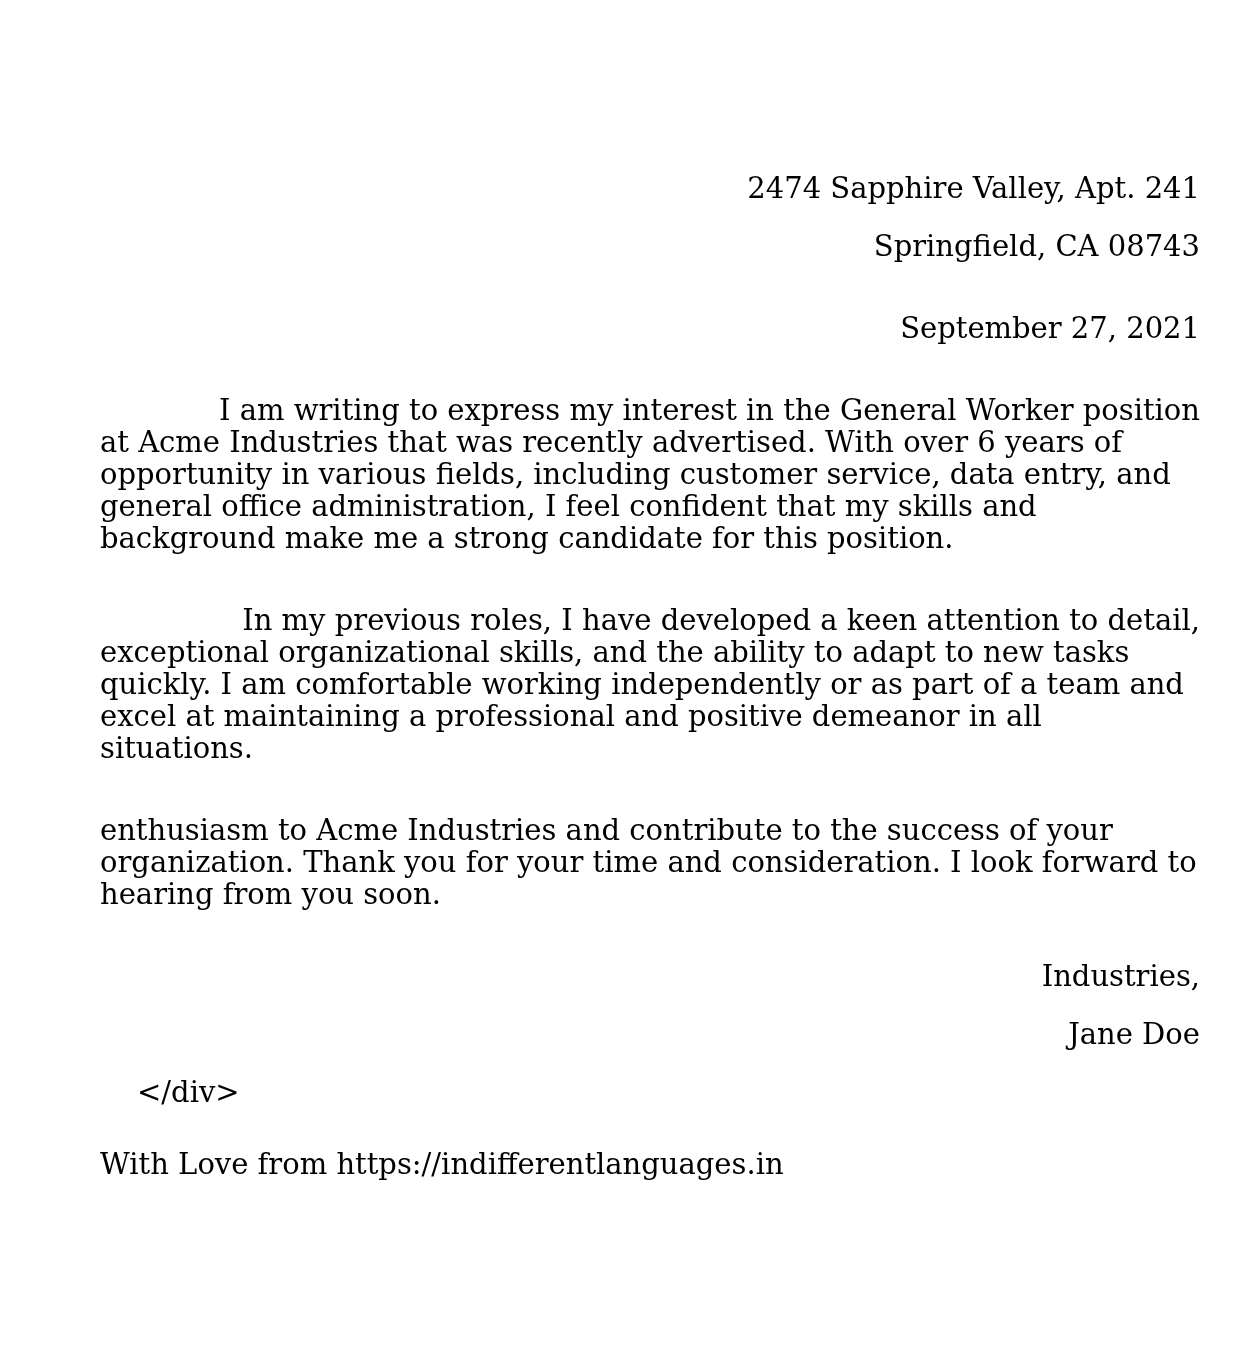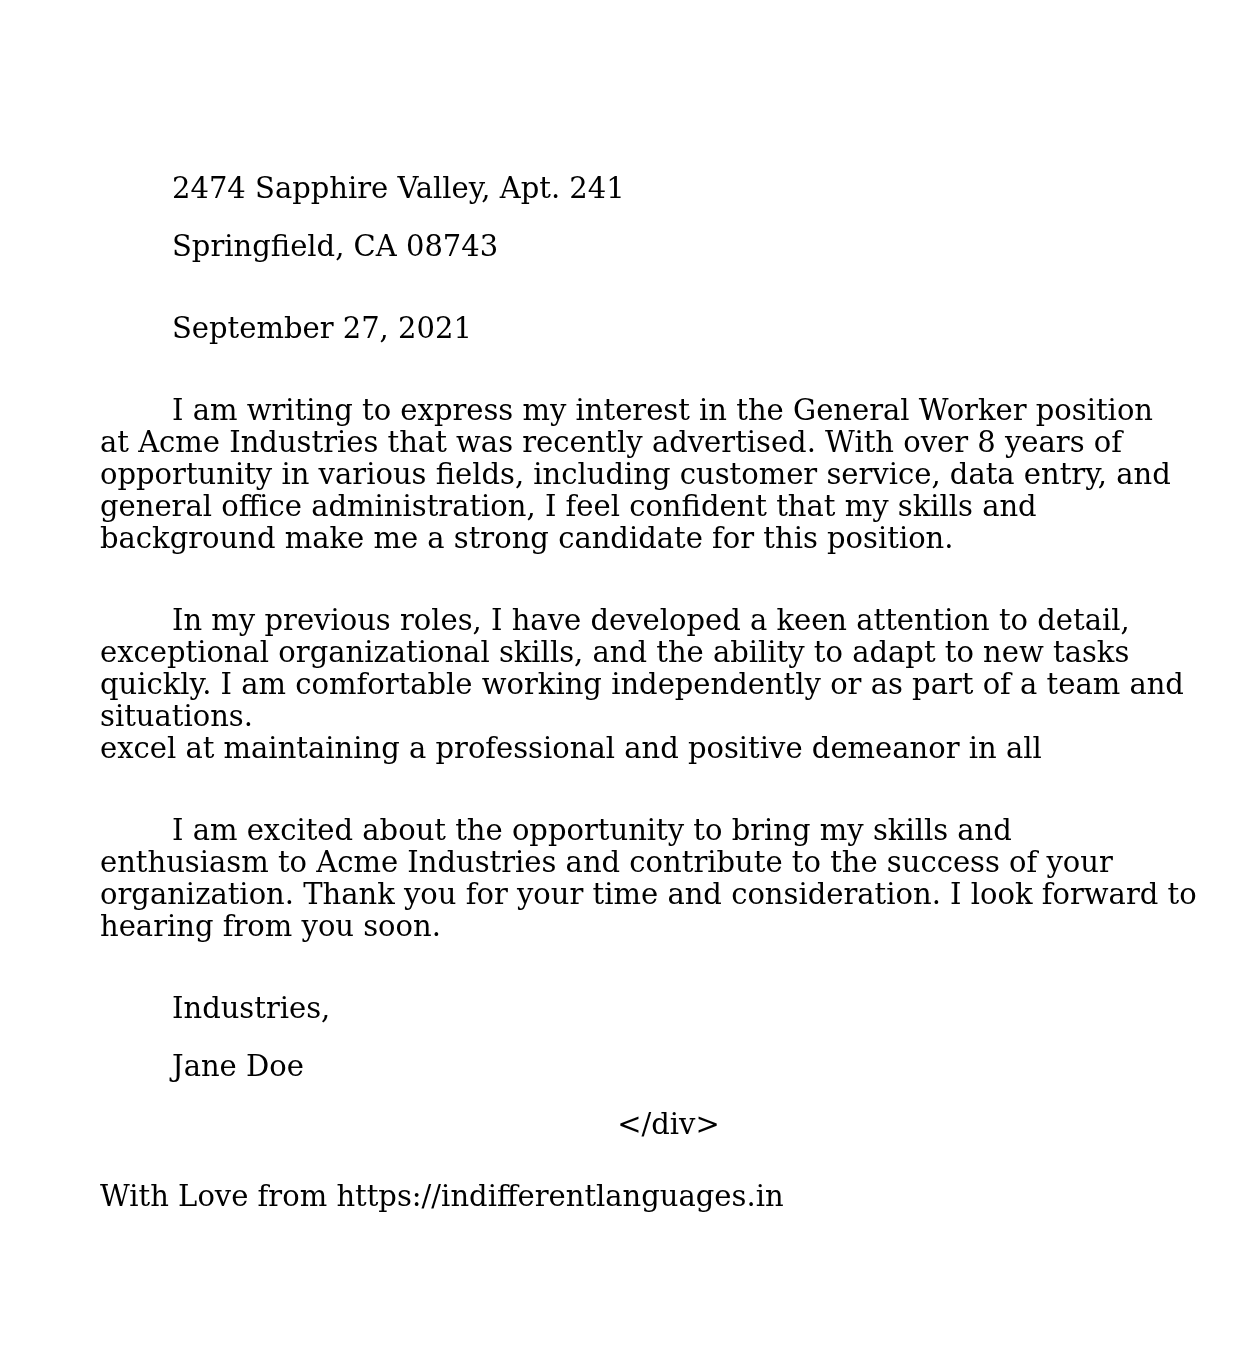--- a/index.html
+++ b/index.html
@@ -9,56 +9,55 @@
     height: 1350px;
     overflow: hidden;
     font-family: "DejaVu Serif", serif;
     font-size: 29px;
     line-height: 32px;
     color: #000000;
   }
   .page { padding: 172px 40px 0 100px; }
   p { margin: 0; }
   .line { white-space: nowrap; }
-  .indent { text-indent: 72px; }
-  .indent-sm { text-indent: 37px; text-align: center; }
+  .indent { text-indent: 72px; text-align: right; }
+  .indent-sm { text-indent: 37px; }
   .mb-s { margin-bottom: 26px; }   
   .mb-b { margin-bottom: 50px; }   
   .paragraph { margin-bottom: 50px; }
   .mb-f { margin-bottom: 40px; }   
 </style>
 </head>
 <body style="background: rgb(255, 255, 255); color: rgb(0, 0, 0);">
 
 <main class="page">
 
   <p class="line indent mb-s">2474 Sapphire Valley, Apt. 241</p>
   <p class="line indent mb-b">Springfield, CA 08743</p>
 
   <p class="line indent mb-b">September 27, 2021</p>
 
 
   <div class="paragraph">
     <p class="line indent">I am writing to express my interest in the General Worker position</p>
-    <p class="line">at Acme Industries that was recently advertised. With over 8 years of</p>
+    <p class="line">at Acme Industries that was recently advertised. With over 6 years of</p>
     <p class="line">opportunity in various fields, including customer service, data entry, and</p>
     <p class="line">general office administration, I feel confident that my skills and</p>
     <p class="line">background make me a strong candidate for this position.</p>
   </div>
 
   <div class="paragraph">
     <p class="line indent">In my previous roles, I have developed a keen attention to detail,</p>
     <p class="line">exceptional organizational skills, and the ability to adapt to new tasks</p>
     <p class="line">quickly. I am comfortable working independently or as part of a team and</p>
+    <p class="line">excel at maintaining a professional and positive demeanor in all</p>
     <p class="line">situations.</p>
-    <p class="line">excel at maintaining a professional and positive demeanor in all</p>
   </div>
 
   <div class="paragraph">
-    <p class="line indent">I am excited about the opportunity to bring my skills and</p>
     <p class="line">enthusiasm to Acme Industries and contribute to the success of your</p>
     <p class="line">organization. Thank you for your time and consideration. I look forward to</p>
     <p class="line">hearing from you soon.</p>
   </div>
 
   <p class="line indent mb-s">Industries,</p>
   <p class="line indent mb-s">Jane Doe</p>
 
   <p class="line indent-sm mb-f">&lt;/div&gt;</p>
 

